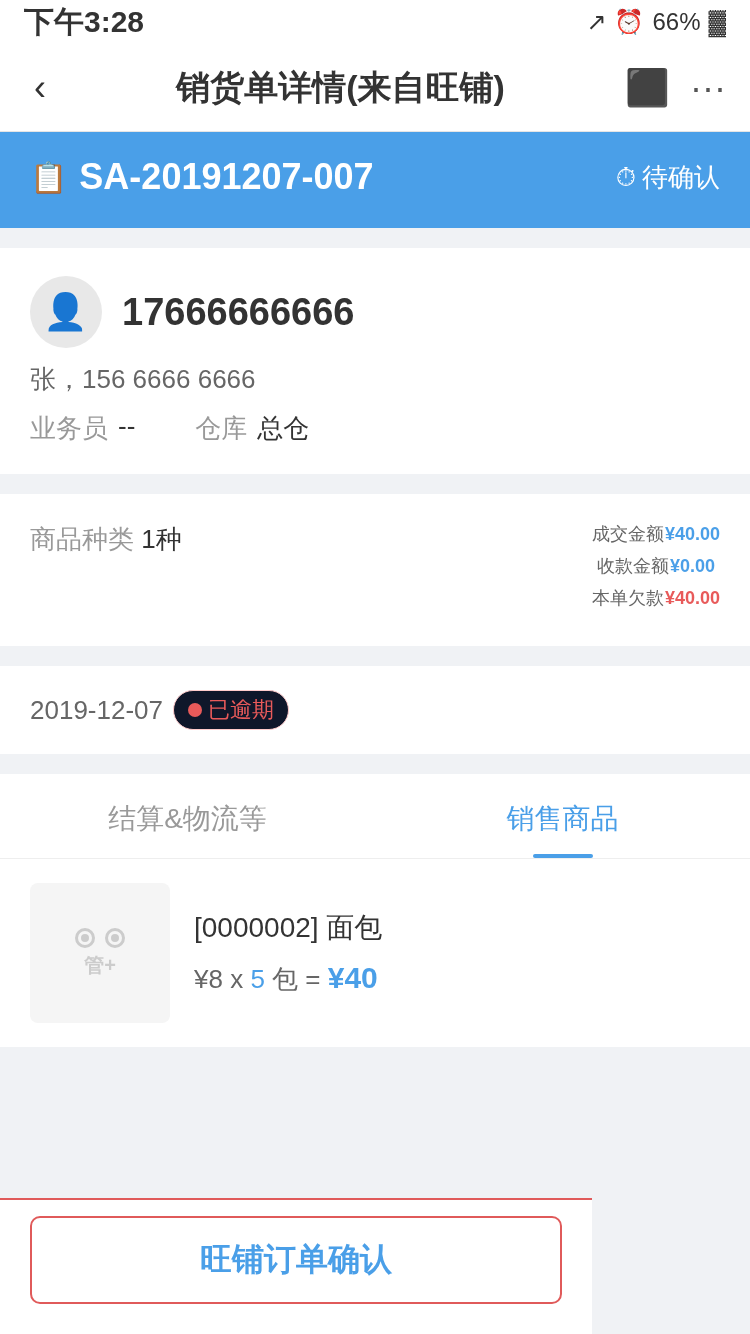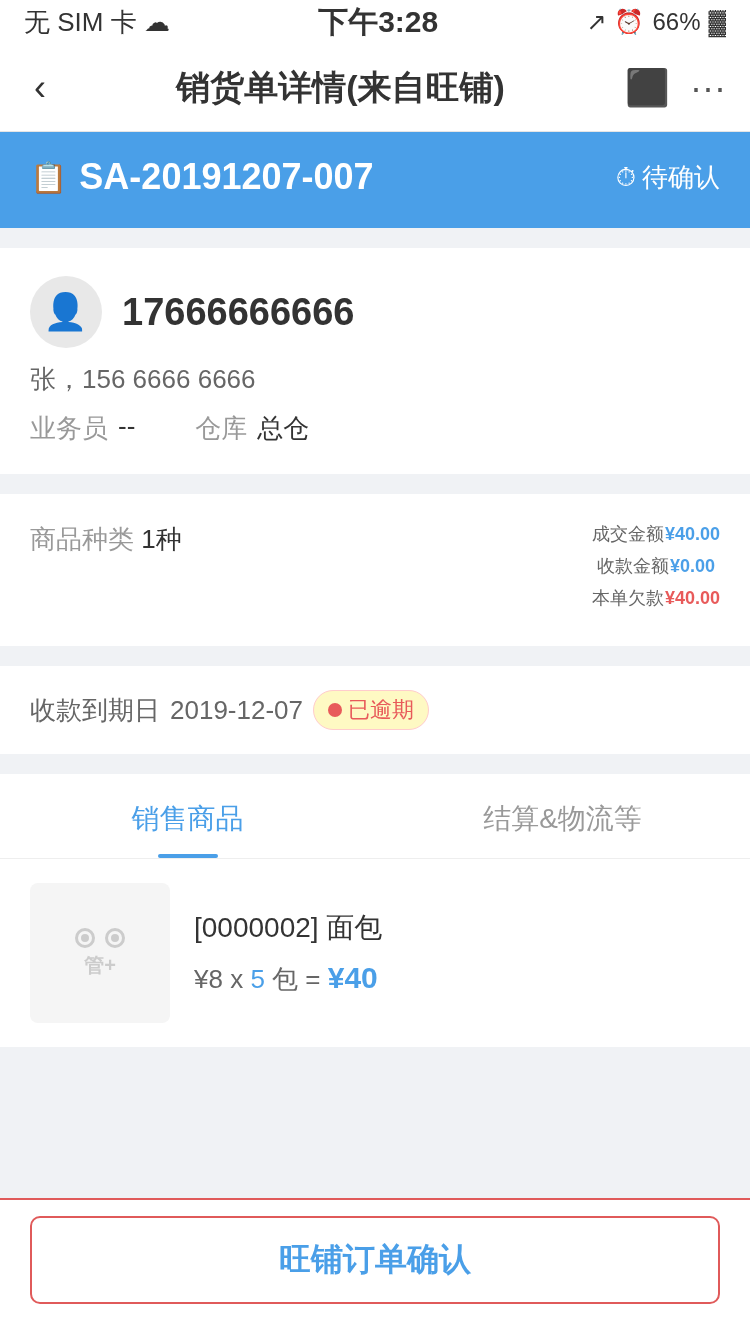--- a/index.html
+++ b/index.html
@@ -165,21 +165,21 @@
       background: #fff;
       padding: 24px 30px;
       margin-bottom: 20px;
       font-size: 26px;
       color: #666;
       display: flex;
       align-items: center;
       gap: 10px;
     }
     .overdue-badge {
-      background: #fef9c3;
+      background: #0f172a;
       color: #e85a5a;
       border: 1px solid #ffcccc;
       border-radius: 20px;
       padding: 4px 14px;
       font-size: 22px;
       display: flex;
       align-items: center;
       gap: 6px;
     }
     .overdue-dot {
@@ -253,21 +253,21 @@
     .bottom-spacer {
       height: 200px;
       background: #f0f2f5;
     }
 
     
     .bottom-bar {
       position: fixed;
       bottom: 0;
       left: 0;
-      width: 750px;
+      width: 592px;
       background: #fff;
       padding: 16px 30px 30px;
       border-top: 2px solid #e05a5a;
     }
     .confirm-btn {
       width: 100%;
       height: 88px;
       border: 2px solid #e05a5a;
       border-radius: 10px;
       background: #fff;
@@ -312,23 +312,20 @@
       height: 8px;
       background: #ccc;
       border-radius: 50%;
     }
     .owl-text { font-size: 20px; color: #ccc; font-weight: bold; }
   </style>
 </head>
 <body>
 
 <div class="status-bar">
-  <div class="status-left">
-    <span>无 SIM 卡 ☁</span>
-  </div>
   <div class="status-center">下午3:28</div>
   <div class="status-right">
     <span>↗</span>
     <span>⏰</span>
     <span>66%</span>
     <span>▓</span>
   </div>
 </div>
 
 <div class="nav-bar">
@@ -388,31 +385,30 @@
       <span class="amount-blue">¥0.00</span>
     </div>
     <div class="summary-row">
       <span class="summary-row-label">本单欠款</span>
       <span class="amount-red">¥40.00</span>
     </div>
   </div>
 </div>
 
 <div class="due-section">
-  <span>收款到期日</span>
   <span>2019-12-07</span>
   <span class="overdue-badge">
     <span class="overdue-dot"></span>
     <span>已逾期</span>
   </span>
 </div>
 
 <div class="tabs">
+  <div class="tab">结算&amp;物流等</div>
   <div class="tab active">销售商品</div>
-  <div class="tab">结算&amp;物流等</div>
 </div>
 
 <div class="card">
   <div class="product-section">
     <div class="product-img">
       <div class="owl-logo">
         <div class="owl-eyes">
           <div class="owl-eye"></div>
           <div class="owl-eye"></div>
         </div>

